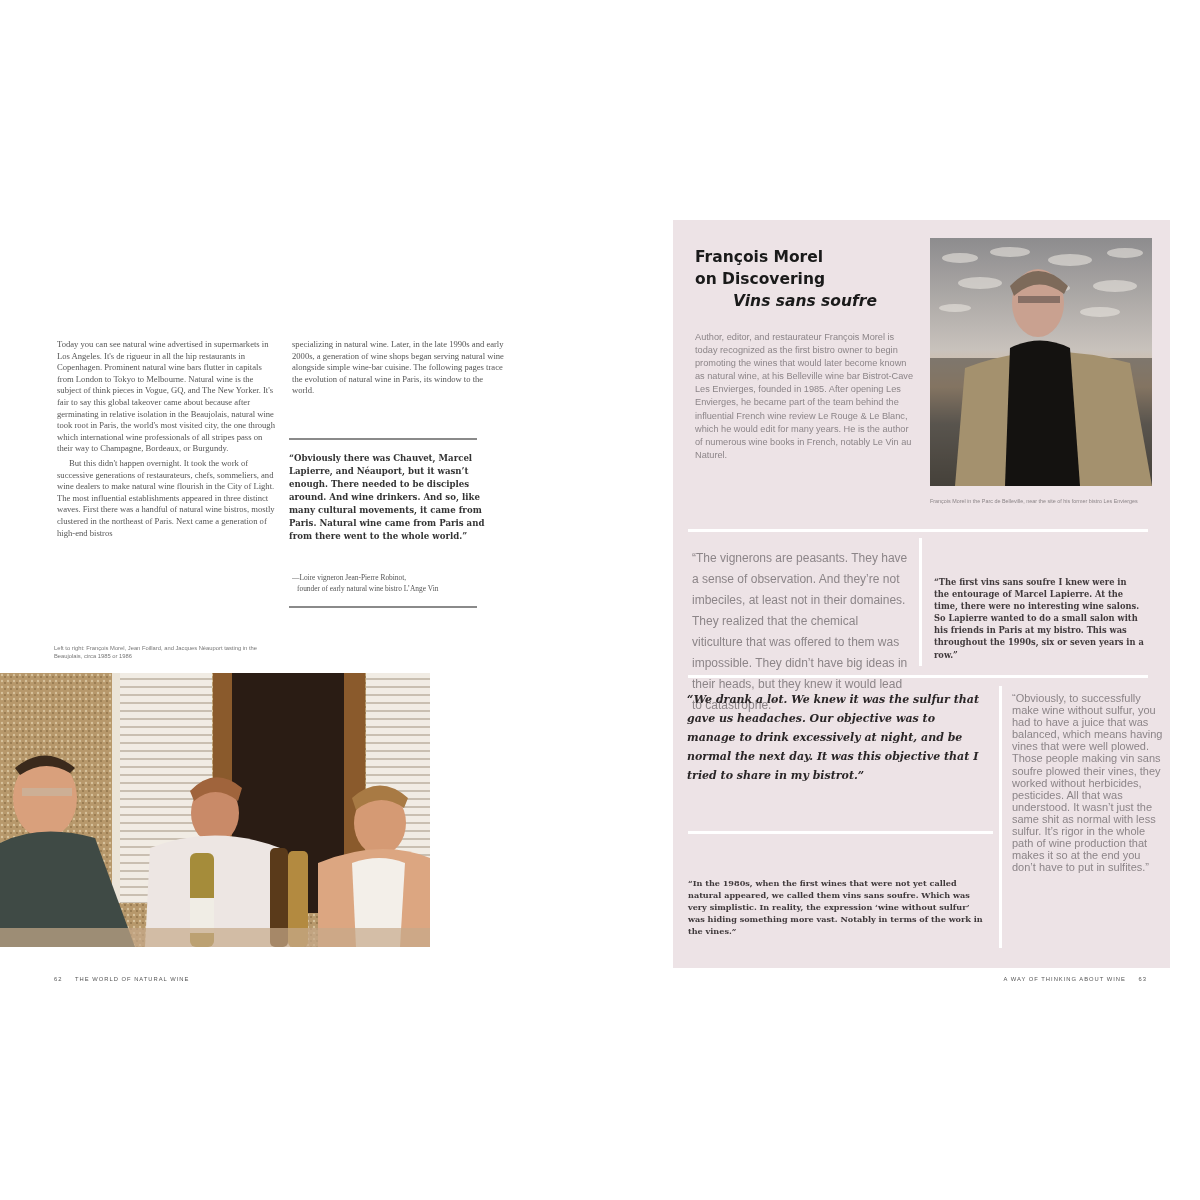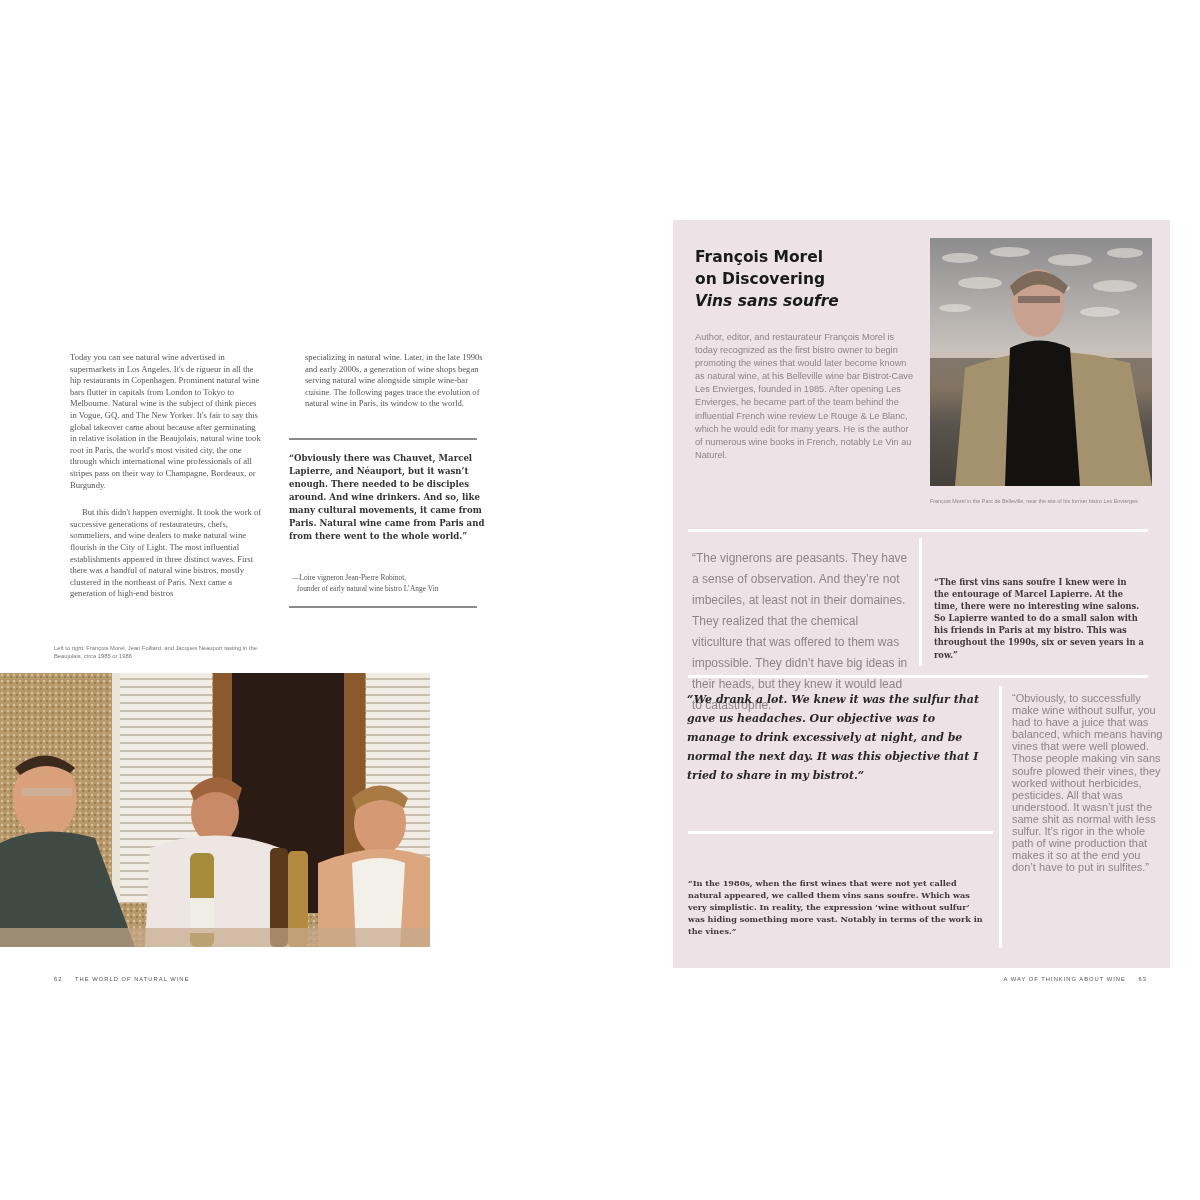--- a/index.html
+++ b/index.html
@@ -10,21 +10,21 @@
 
   
   .main-title {
     left: 54px; top: 232px; width: 440px;
     font-family: "DejaVu Serif", serif; font-weight: bold;
     font-size: 25px; line-height: 31px; color: #111; letter-spacing: -0.6px;
   }
   .body-col {
     font-family: "Liberation Serif", serif; font-size: 8.6px; line-height: 11.6px; color: #555;
   }
-  .body-col p { margin: 16px; }
+  .body-col p { margin: 3px; }
   .body-col p + p { text-indent: 12px; }
   .col-a { left: 54px; top: 336px; width: 225px; }
   .col-b { left: 289px; top: 336px; width: 220px; }
 
   .rule { background: #8a8a8a; height: 2px; }
   .pull-quote-1 {
     left: 289px; top: 452px; width: 205px;
     font-family: "DejaVu Serif", serif; font-weight: bold;
     font-size: 8.6px; line-height: 13px; color: #333;
   }
@@ -50,21 +50,21 @@
   .folio-right { right: 53px; text-align: right; }
 
   
   .sidebar {
     left: 673px; top: 220px; width: 497px; height: 748px; background: #ede3e6;
   }
   .sb-title {
     left: 695px; top: 238px; width: 220px;
     font-family: "DejaVu Sans", sans-serif; font-weight: bold; font-size: 15.5px; line-height: 22px; color: #1a1a1a; margin-top: 8px;
   }
-  .sb-title .it { font-style: italic; }
+  .sb-title .it { font-style: italic; text-align: center; }
   .sb-intro {
     left: 695px; top: 331px; width: 220px;
     font-family: "Liberation Sans", sans-serif; font-size: 9.2px; line-height: 13.1px; color: #8c8588;
   }
   .portrait {
     left: 930px; top: 238px; width: 222px; height: 248px; overflow: hidden; background: #807460;
   }
   .portrait-caption {
     left: 930px; top: 497px; width: 222px;
     font-family: "Liberation Sans", sans-serif; font-size: 5.4px; line-height: 8px; color: #8c8588;

